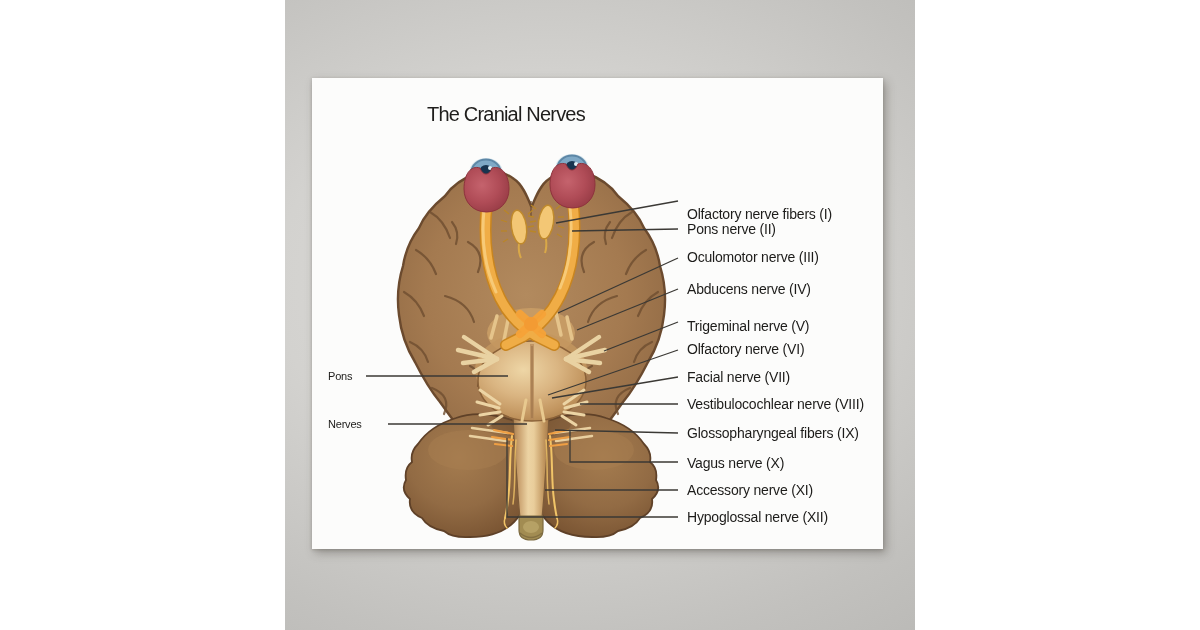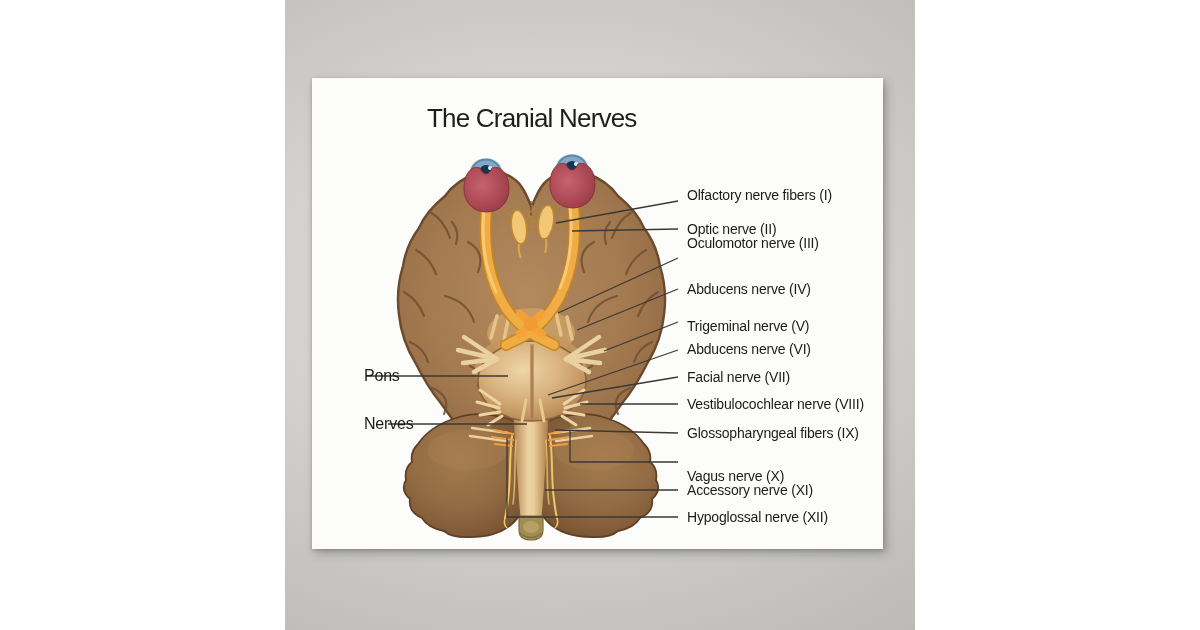--- a/index.html
+++ b/index.html
@@ -5,26 +5,26 @@
   html,body{margin:0;padding:0;}
   body{width:1200px;height:630px;overflow:hidden;background:#ffffff;
        font-family:"Liberation Sans", sans-serif;}
   .page{position:relative;width:1200px;height:630px;background:#ffffff;}
   .photo{position:absolute;left:285px;top:0;width:630px;height:630px;
          background:radial-gradient(ellipse 115% 85% at 42% 45%,
            #dedddA 0%, #d3d2cf 38%, #c2c1be 68%, #b3b2af 100%);}
   .poster{position:absolute;left:27px;top:78px;width:571px;height:471px;
           background:#fcfcfb;
           box-shadow:3px 4px 9px rgba(70,65,58,.38), 0 1px 3px rgba(70,65,58,.25);}
-  .poster-title{position:absolute;left:115px;top:25px;font-size:26px;
+  .poster-title{position:absolute;left:115px;top:25px;font-size:20px;
           letter-spacing:-0.8px;color:#1f1e1c;white-space:nowrap;font-weight:500;}
   .nerve-label{position:absolute;left:375px;font-size:14px;line-height:16px;
           letter-spacing:-0.2px;color:#1d1c1a;white-space:nowrap;}
-  .side-label{position:absolute;left:16px;font-size:16px;line-height:16px;
-          letter-spacing:-0.2px;color:#1d1c1a;white-space:nowrap;margin-left:36px;}
+  .side-label{position:absolute;left:16px;font-size:11px;line-height:16px;
+          letter-spacing:-0.2px;color:#1d1c1a;white-space:nowrap;}
   svg.brain{position:absolute;left:0;top:0;width:571px;height:471px;}
 </style>
 </head>
 <body>
 
 <div class="page">
   <div class="photo">
     <div class="poster">
 
       <svg class="brain" viewBox="312 78 571 471">
@@ -257,28 +257,28 @@
           <path d="M 366 376 L 508 376"></path>
           <path d="M 388 424 L 527 424"></path>
         </g>
       </svg>
 
       <div class="poster-title">The Cranial Nerves</div>
 
       <div class="side-label" style="top:290px">Pons</div>
       <div class="side-label" style="top:338px">Nerves</div>
 
-      <div class="nerve-label" style="top:109px">Olfactory nerve fibers (I)</div>
-      <div class="nerve-label" style="top:143px">Optic nerve (II)</div>
-      <div class="nerve-label" style="top:157px">Oculomotor nerve (III)</div>
+      <div class="nerve-label" style="top:128px">Olfactory nerve fibers (I)</div>
+      <div class="nerve-label" style="top:143px">Pons nerve (II)</div>
+      <div class="nerve-label" style="top:171px">Oculomotor nerve (III)</div>
       <div class="nerve-label" style="top:203px">Abducens nerve (IV)</div>
       <div class="nerve-label" style="top:240px">Trigeminal nerve (V)</div>
-      <div class="nerve-label" style="top:263px">Abducens nerve (VI)</div>
+      <div class="nerve-label" style="top:263px">Olfactory nerve (VI)</div>
       <div class="nerve-label" style="top:291px">Facial nerve (VII)</div>
       <div class="nerve-label" style="top:318px">Vestibulocochlear nerve (VIII)</div>
       <div class="nerve-label" style="top:347px">Glossopharyngeal fibers (IX)</div>
-      <div class="nerve-label" style="top:390px">Vagus nerve (X)</div>
+      <div class="nerve-label" style="top:377px">Vagus nerve (X)</div>
       <div class="nerve-label" style="top:404px">Accessory nerve (XI)</div>
       <div class="nerve-label" style="top:431px">Hypoglossal nerve (XII)</div>
 
     </div>
   </div>
 </div>
 
 </body></html>

